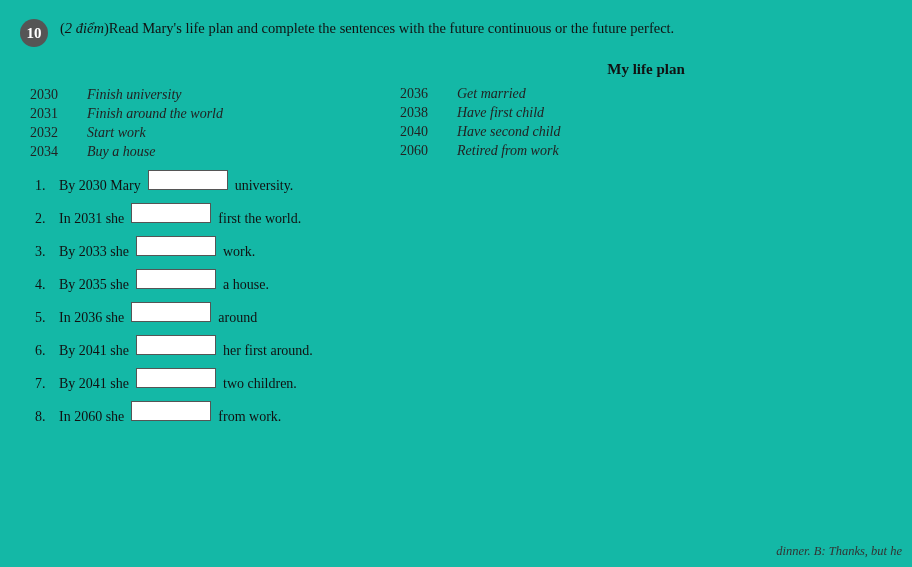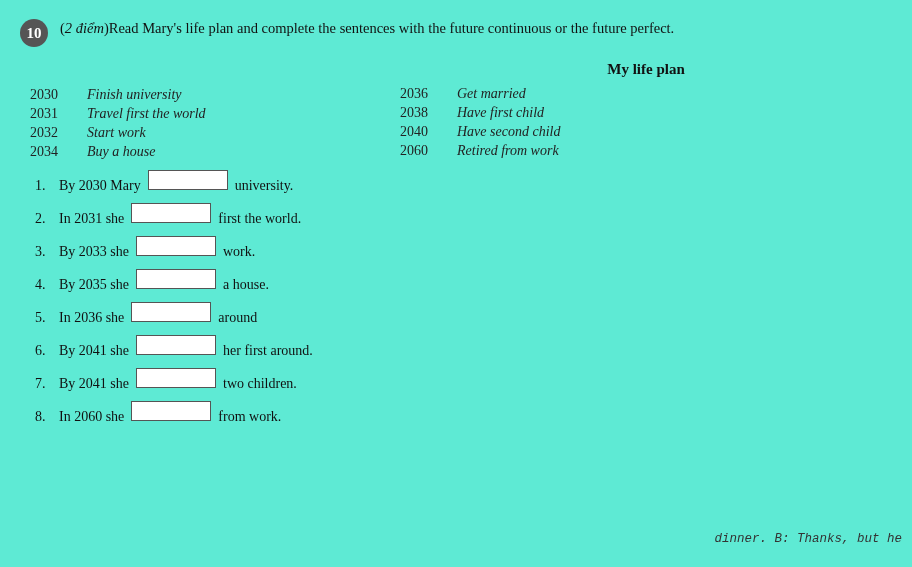--- a/index.html
+++ b/index.html
@@ -6,21 +6,21 @@
     body {
       background: #d6d3c8;
       font-family: 'Times New Roman', Times, serif;
       font-size: 15px;
       width: 912px;
       min-height: 567px;
       position: relative;
       overflow: hidden;
     }
     .page {
-      background: #5eead4;
+      background: #14b8a6;
       width: 912px;
       min-height: 567px;
       padding: 18px 20px 20px 20px;
       position: relative;
     }
     .question-header {
       display: flex;
       align-items: flex-start;
       gap: 12px;
       margin-bottom: 14px;
@@ -114,26 +114,25 @@
       border: 1px solid #555;
       background: #fff;
       width: 80px;
       height: 20px;
       display: inline-block;
       margin: 0 3px;
       vertical-align: middle;
     }
     .bottom-hint {
       position: absolute;
-      bottom: 21px;
+      bottom: 8px;
       right: 10px;
       font-size: 12.5px;
       color: #333;
       font-style: italic;
-      font-family: Liberation Mono, monospace;
     }
   </style>
 </head>
 <body>
 
 <div class="page">
 
   <div class="question-header">
     <div class="question-number">10</div>
     <div class="question-text">
@@ -145,21 +144,21 @@
 
     <div class="left-column">
       <div class="left-plan-area">
 
         <div class="plan-row">
           <span class="plan-year">2030</span>
           <span class="plan-desc">Finish university</span>
         </div>
         <div class="plan-row">
           <span class="plan-year">2031</span>
-          <span class="plan-desc">Travel first the world</span>
+          <span class="plan-desc">Finish around the world</span>
         </div>
         <div class="plan-row">
           <span class="plan-year">2032</span>
           <span class="plan-desc">Start work</span>
         </div>
         <div class="plan-row">
           <span class="plan-year">2034</span>
           <span class="plan-desc">Buy a house</span>
         </div>
       </div>

